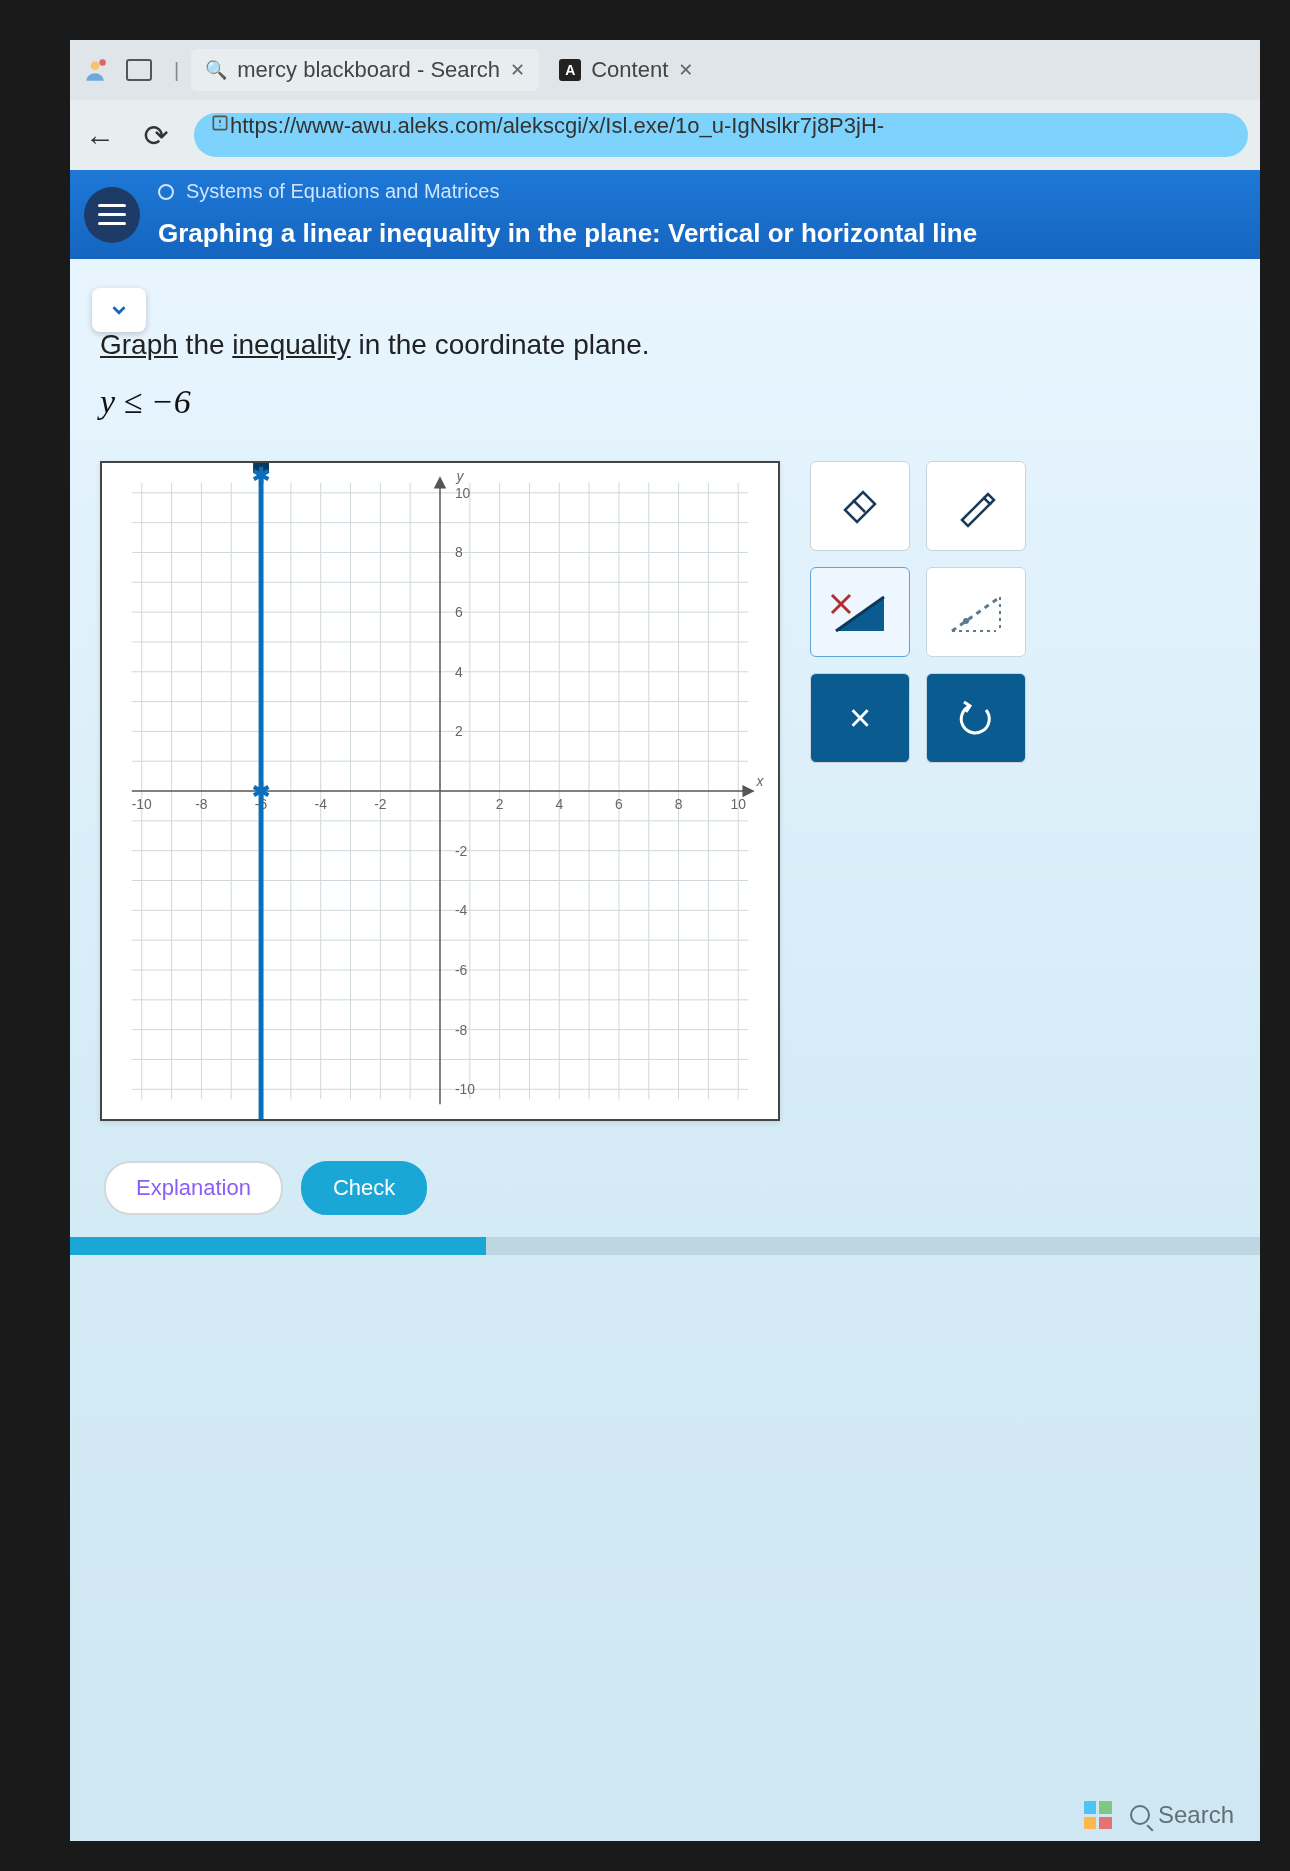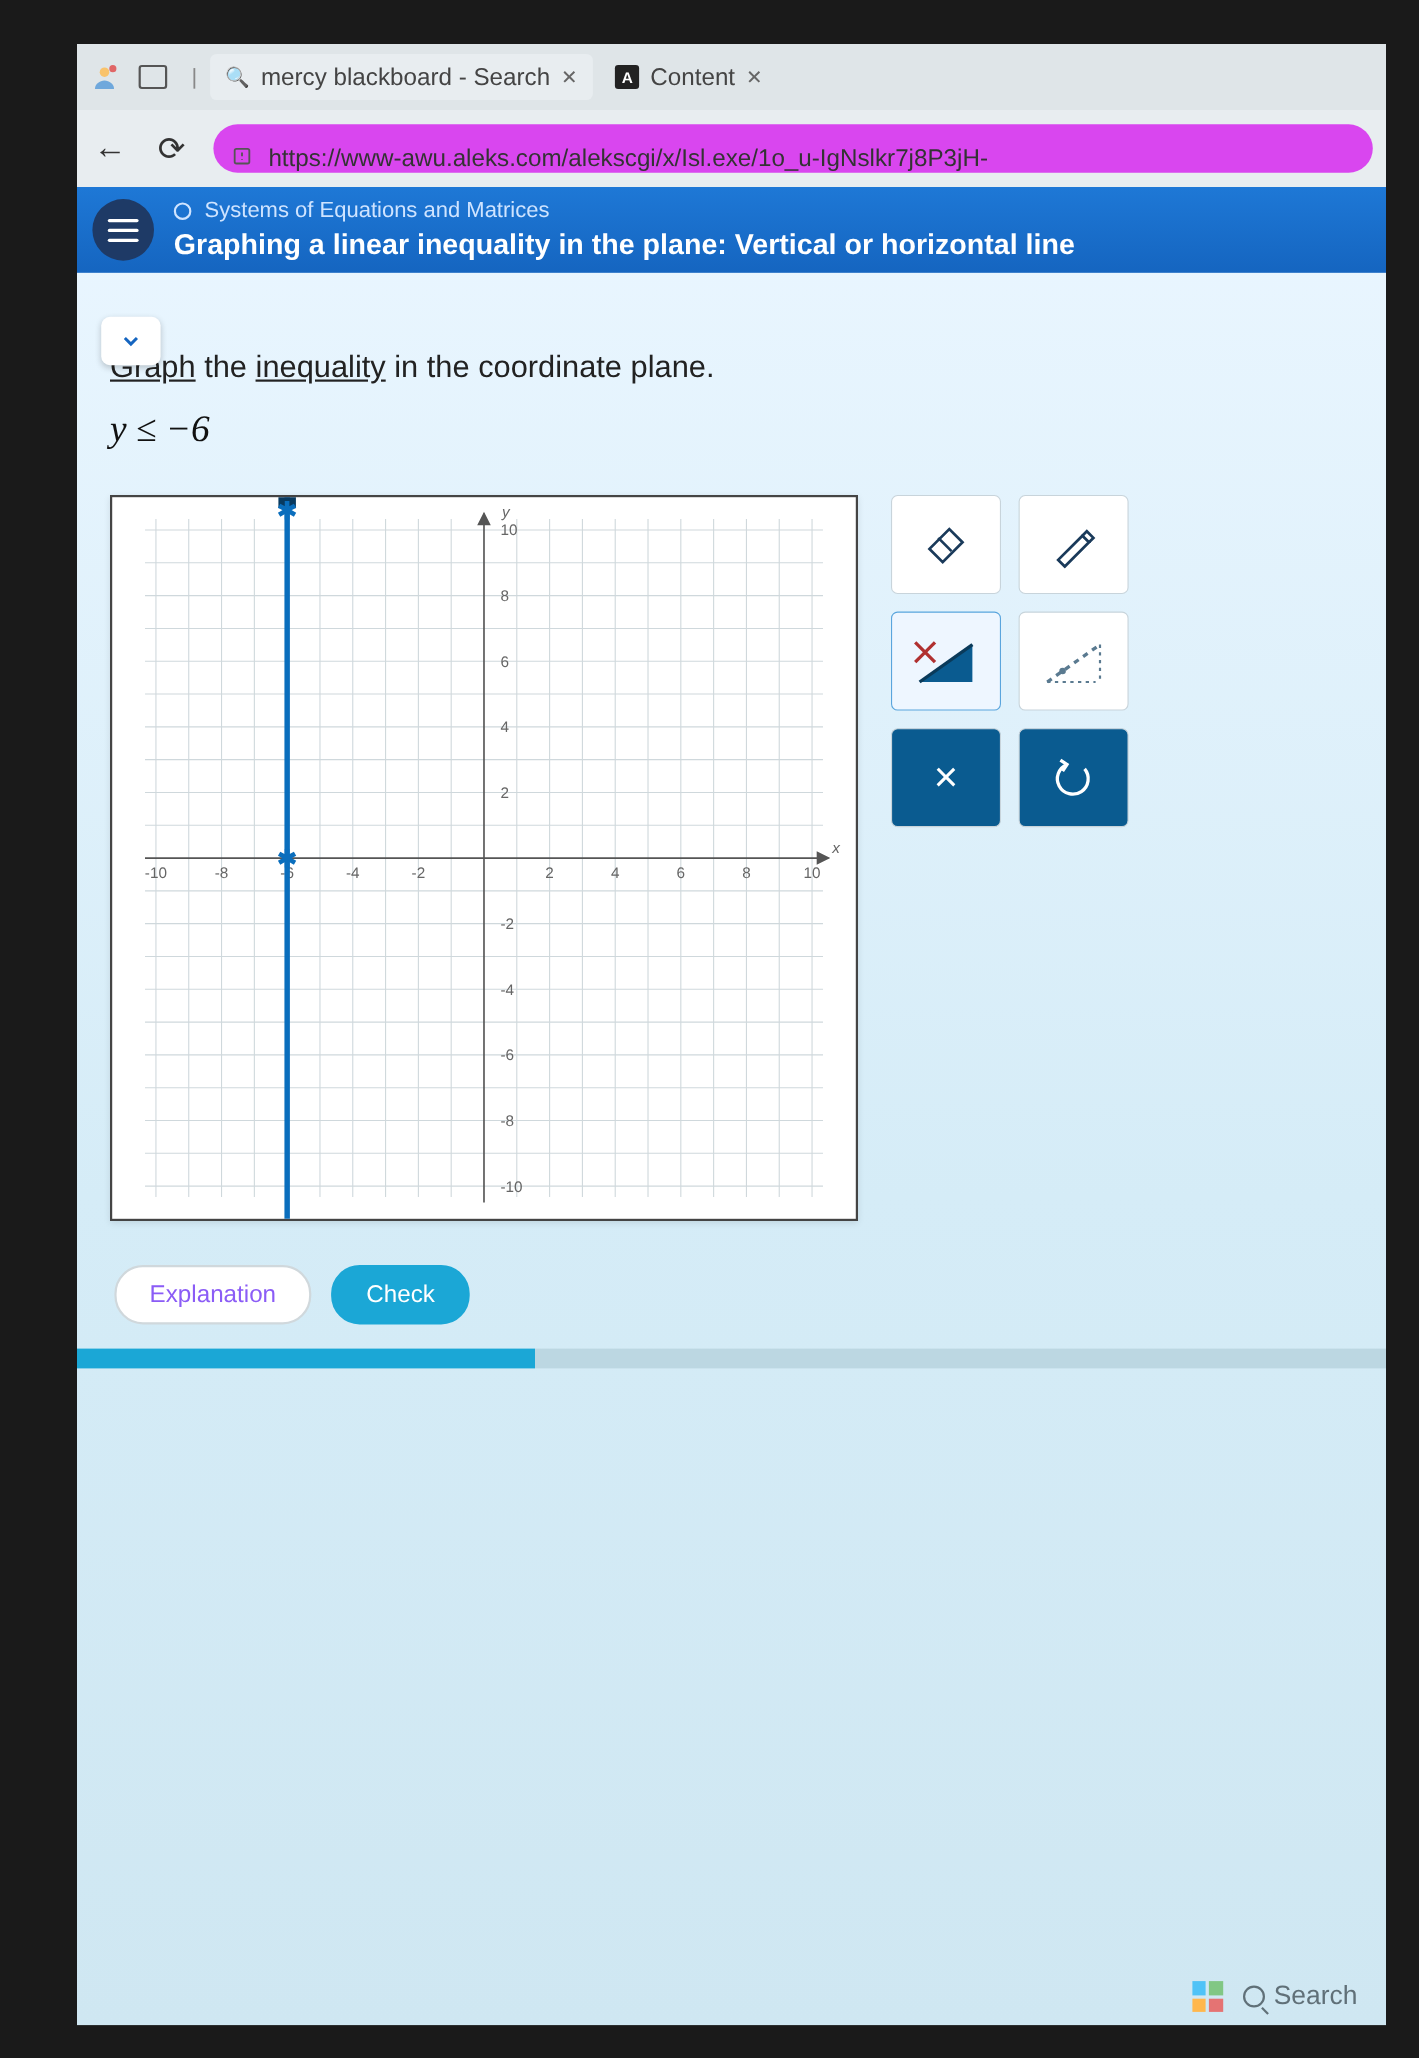--- a/index.html
+++ b/index.html
@@ -54,26 +54,26 @@
 .nav-bar {
   display:flex; align-items:center;
   background:#e8edf0;
   height:70px;
   padding: 6px 12px;
   gap: 20px;
 }
 .nav-btn { font-size:30px; color:#333; width:36px; text-align:center; }
 .url-bar {
   flex:1;
-  background:#d946ef;
+  background:#7dd3fc;
   border-radius: 22px;
   height: 44px;
-  display:flex; align-items:flex-end;
+  display:flex; align-items:flex-start;
   padding: 0 16px;
-  gap: 14px;
+  gap: 0;
   font-size: 22px;
   color:#333;
   overflow:hidden;
   white-space:nowrap;
 }
 .site-box { font-size:18px; }
 .content {
   flex:1; position:relative;
   background: linear-gradient(180deg, #eaf6ff 0%, #d5ecf7 55%, #cfe7f2 100%);
   overflow:hidden;
@@ -88,21 +88,21 @@
 .menu-circle {
   width:56px; height:56px; border-radius:50%;
   background:#1e3a66;
   display:flex; flex-direction:column; align-items:center; justify-content:center;
   gap:6px;
 }
 .menu-circle span { display:block; width:28px; height:3px; background:#fff; border-radius:2px;}
 .header-text .breadcrumb {
   color:#cfe4ff; font-size: 20px; display:flex; align-items:center; gap:12px;
 }
-.header-text .title { color:#fff; font-size: 26px; font-weight:600; margin-top:4px;}
+.header-text .title { color:#fff; font-size: 26px; font-weight:600; margin-top:15px;}
 .crumb-circle { width:16px; height:16px; border:2px solid #cfe4ff; border-radius:50%; display:inline-block;}
 .chevron-tab {
   position:absolute; left:22px; top:118px;
   width:54px; height:44px; background:#fff; border-radius:8px;
   display:flex; align-items:center; justify-content:center;
   box-shadow: 0 2px 6px rgba(0,0,0,.2);
   color:#1565c0; font-size:24px; font-weight:bold;
 }
 .question {
   padding: 70px 30px 10px 30px;

